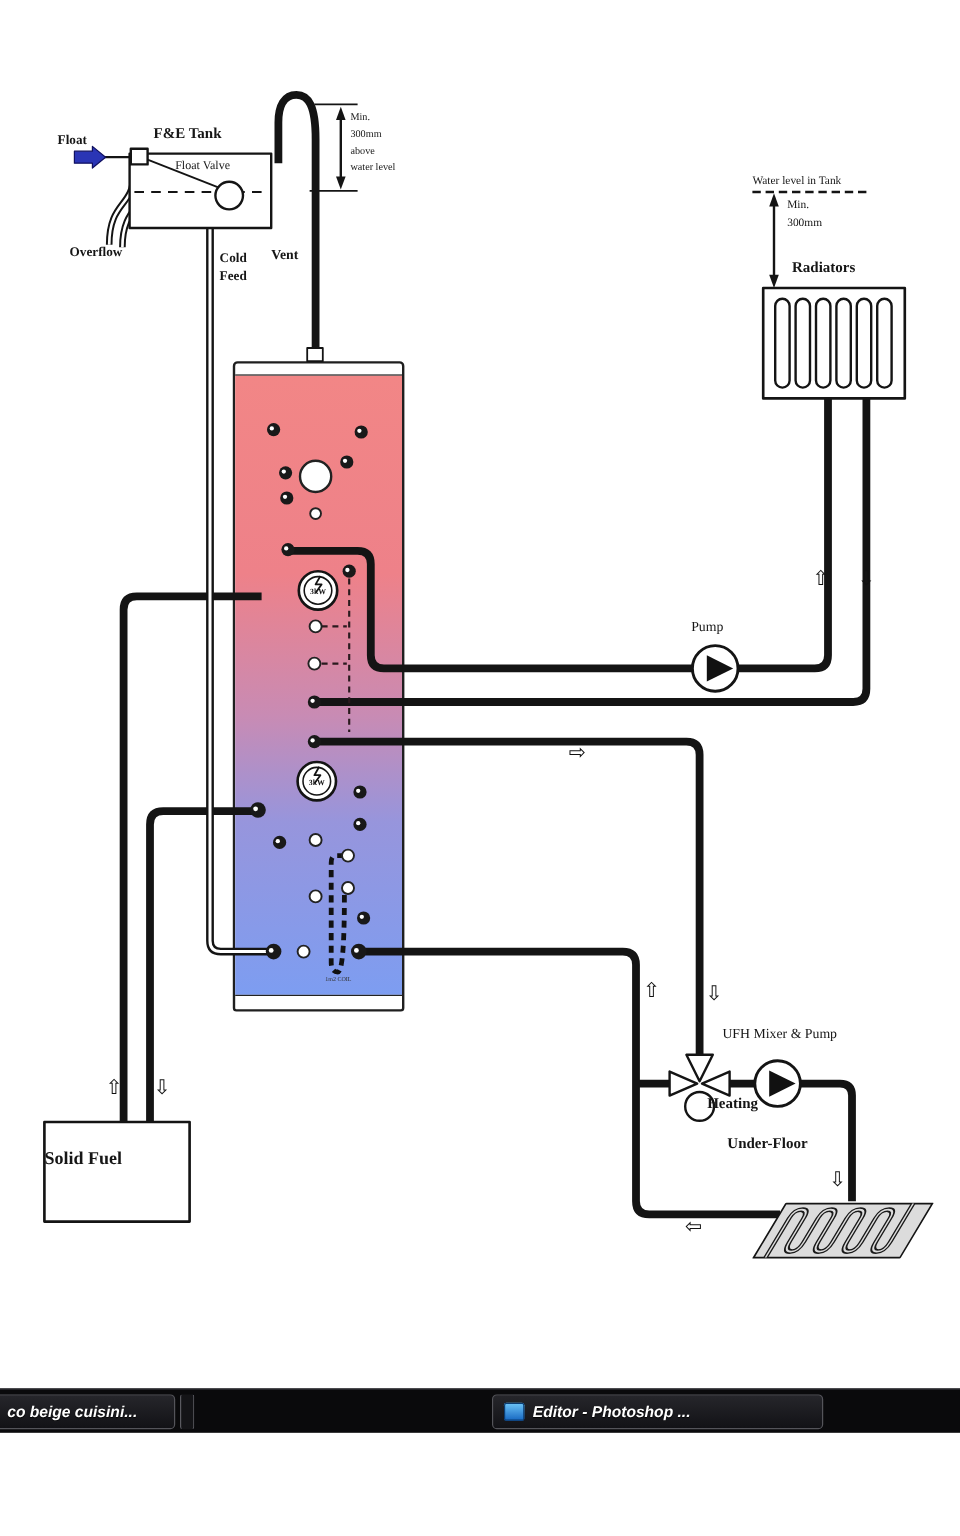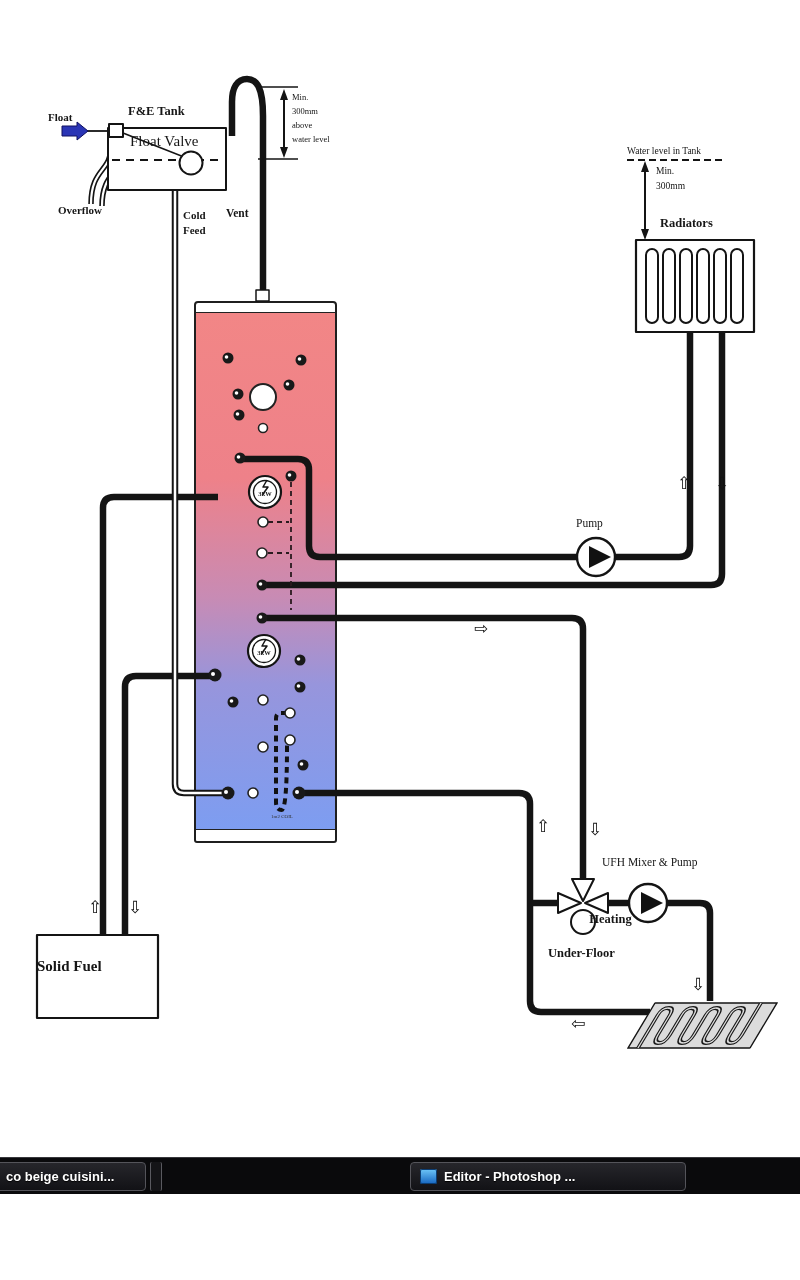--- a/index.html
+++ b/index.html
@@ -17,21 +17,21 @@
   .ctr{transform:translate(-50%,-50%);}
   .arrow{position:absolute;z-index:3;font-family:"DejaVu Sans",sans-serif;font-size:17px;
          color:#111;transform:translate(-50%,-50%);line-height:1;}
   
   #taskbar{position:absolute;left:0;top:1157px;width:800px;height:37px;background:#0a0a0c;
            border-top:1px solid #38383c;z-index:5;box-sizing:border-box;}
   .tbtn{position:absolute;top:4px;height:29px;box-sizing:border-box;
         background:linear-gradient(#26262b,#121216);border:1px solid #54545a;border-radius:4px;
         color:#fff;font-weight:bold;font-size:13px;display:flex;align-items:center;gap:7px;
         padding:0 9px;overflow:hidden;text-shadow:0 1px 1px #000;}
-  .tbtn .tlabel{white-space:nowrap;overflow:hidden;}
+  .tbtn .tlabel{white-space:nowrap;overflow:hidden;font-style:italic;}
   .ff-icon{width:16px;height:16px;border-radius:50%;flex:0 0 auto;
            background:radial-gradient(circle at 35% 30%,#ffd180 0%,#ff9800 40%,#ef6c00 70%,#a33c00 100%);
            box-shadow:inset 0 0 0 1.5px rgba(60,20,0,.55);}
   .ps-icon{width:17px;height:15px;border-radius:2px;flex:0 0 auto;
            background:linear-gradient(#6ec6f8,#1565c0);box-shadow:inset 0 0 0 1px #0b3d73;}
   .tfrag{position:absolute;top:4px;height:29px;width:10px;background:#141417;
          border-left:1px solid #5a5a60;border-right:1px solid #5a5a60;border-radius:2px;}
 </style>
 </head>
 <body>
@@ -199,21 +199,21 @@
       <g>
         <circle cx="264" cy="651" r="16" fill="#fff" stroke-width="2.2"></circle>
         <circle cx="264" cy="651" r="11.5" stroke-width="1.3"></circle>
         <path d="M 266 639 L 262 646 L 267 646 L 262 653" stroke-width="1.5"></path>
       </g>
     </g>
   </svg>
 
   <span class="lbl b" style="left:48px;top:111px;font-size:11px">Float</span>
   <span class="lbl b" style="left:128px;top:104px;font-size:12.5px">F&amp;E Tank</span>
-  <span class="lbl" style="left:130px;top:133px;font-size:15px">Float Valve</span>
+  <span class="lbl" style="left:146px;top:133px;font-size:10px">Float Valve</span>
   <span class="lbl b" style="left:58px;top:204px;font-size:11px">Overflow</span>
   <span class="lbl b" style="left:183px;top:209px;font-size:11px">Cold</span>
   <span class="lbl b" style="left:183px;top:224px;font-size:11px">Feed</span>
   <span class="lbl b" style="left:226px;top:207px;font-size:11.5px">Vent</span>
 
   <span class="lbl" style="left:292px;top:93px;font-size:8.5px">Min.</span>
   <span class="lbl" style="left:292px;top:107px;font-size:8.5px">300mm</span>
   <span class="lbl" style="left:292px;top:121px;font-size:8.5px">above</span>
   <span class="lbl" style="left:292px;top:135px;font-size:8.5px">water level</span>
 
@@ -222,21 +222,21 @@
   <span class="lbl" style="left:656px;top:181px;font-size:9.5px">300mm</span>
   <span class="lbl b" style="left:660px;top:216px;font-size:12.5px">Radiators</span>
 
   <span class="lbl" style="left:576px;top:517px;font-size:11.5px">Pump</span>
 
   <span class="lbl b ctr" style="left:265px;top:494px;font-size:6.5px">3kW</span>
   <span class="lbl b ctr" style="left:264px;top:653px;font-size:6.5px">3kW</span>
   <span class="lbl ctr" style="left:282px;top:817px;font-size:5px;color:#333">1m2 COIL</span>
 
   <span class="lbl" style="left:602px;top:856px;font-size:11.5px">UFH Mixer &amp; Pump</span>
-  <span class="lbl b" style="left:548px;top:946px;width:125px;text-align:left;font-size:12.5px">Under-Floor</span>
+  <span class="lbl b" style="left:548px;top:946px;width:125px;text-align:right;font-size:12.5px">Under-Floor</span>
   <span class="lbl b" style="left:548px;top:912px;width:125px;text-align:center;font-size:12.5px">Heating</span>
   <span class="lbl b" style="left:37px;top:958px;width:121px;text-align:left;font-size:15px">Solid Fuel</span>
 
   <span class="arrow" style="left:684px;top:483px">⇧</span>
   <span class="arrow" style="left:722px;top:483px">⇩</span>
   <span class="arrow" style="left:481px;top:628px">⇨</span>
   <span class="arrow" style="left:543px;top:826px">⇧</span>
   <span class="arrow" style="left:595px;top:829px">⇩</span>
   <span class="arrow" style="left:698px;top:984px">⇩</span>
   <span class="arrow" style="left:578px;top:1023px">⇦</span>

